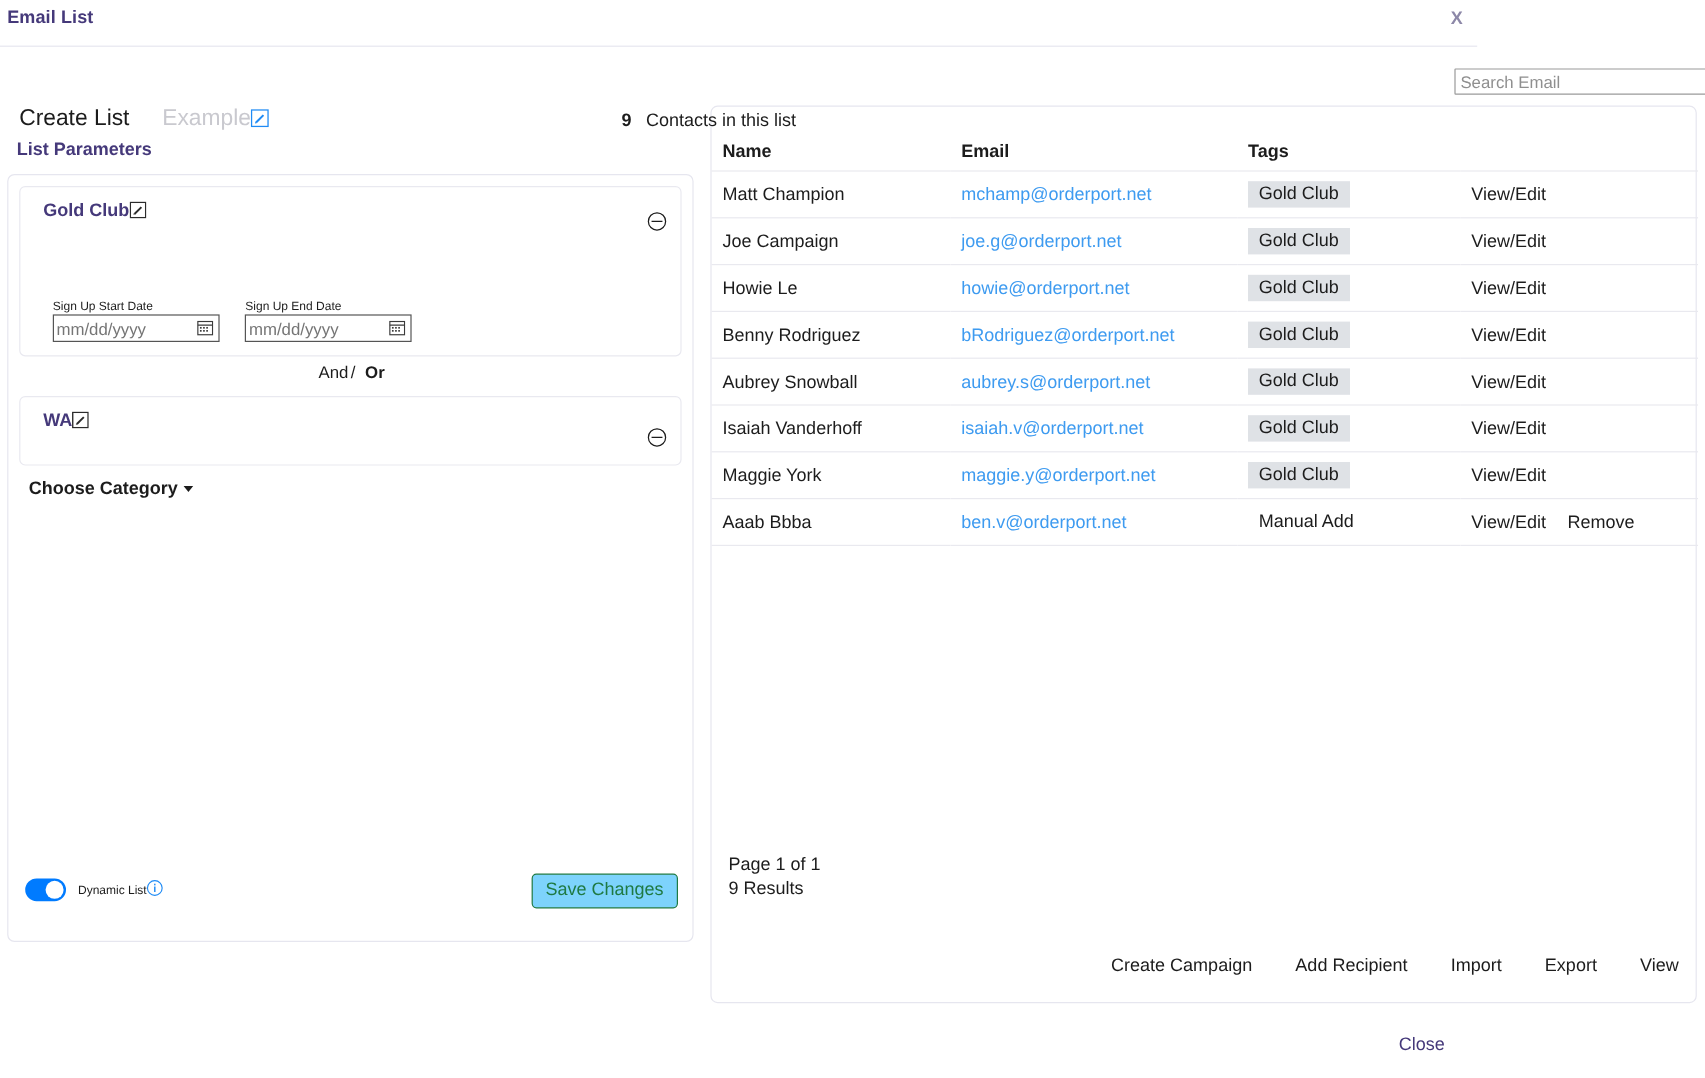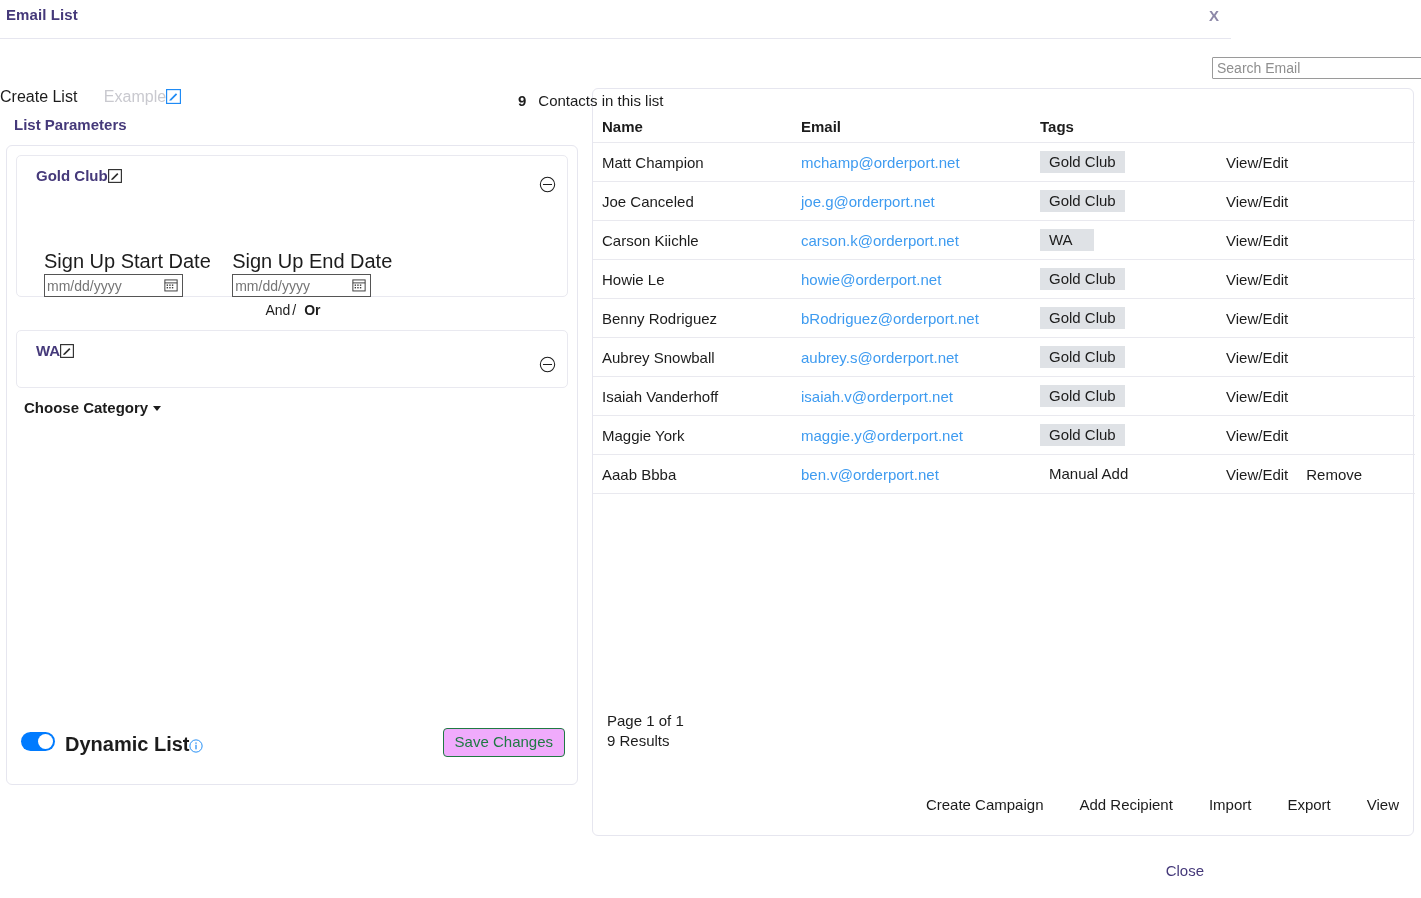--- a/index.html
+++ b/index.html
@@ -39,22 +39,22 @@
     font-size: 14px; color: #212529;
     padding: 1px 4px;
     outline: none;
   }
   .search-input::placeholder { color: #8f8f8f; opacity: 1; }
 
   
   .left-col { position: absolute; left: 0; top: 88px; width: 590px; }
 
   .create-row {
-    position: relative; height: 24px; padding-left: 0;
-    font-size: 16px; color: #1c1c1c; white-space: nowrap;
+    position: relative; height: 24px; padding-left: 16px;
+    font-size: 19px; color: #1c1c1c; white-space: nowrap;
   }
   .create-list-label { display: inline-block; }
   .example-name {
     display: inline-block; margin-left: 22px;
     color: #c9c9cf; cursor: pointer;
   }
   .edit-icon-blue { display: inline-block; vertical-align: -2px; margin-left: 0px; cursor: pointer; }
 
   .list-params-title {
     padding-left: 14px; margin-top: 4px;
@@ -107,21 +107,21 @@
     content: ""; position: absolute; left: 2px; top: 1px;
     width: 4px; height: 7px;
     border: solid #fff; border-width: 0 1.6px 1.6px 0;
     transform: rotate(42deg);
   }
   .chk-label { margin-right: 12px; }
   .chk-label:last-child { margin-right: 0; }
 
   .date-group { position: absolute; left: 27px; top: 94px; }
   .date-field { display: inline-block; margin-right: 17px; vertical-align: top; }
-  .date-label { font-size: 20px; color: #1c1c1c; display: block; margin-bottom: 1px; }
+  .date-label { font-size: 10px; color: #1c1c1c; display: block; margin-bottom: 1px; }
   .date-input {
     width: 139px; height: 23px;
     border: 1px solid #555; border-radius: 0;
     font-family: "Liberation Sans", sans-serif; font-size: 14px;
     color: #4a4a4a; padding: 0 2px; background: #fff; outline: none;
   }
   .date-input-wrap { position: relative; display: inline-block; }
   .cal-icon {
     position: absolute; right: 5px; top: 4px;
     width: 14px; height: 14px; pointer-events: none;
@@ -153,27 +153,27 @@
     position: absolute; left: 2px; top: 4px;
     width: 34px; height: 19px; border-radius: 10px;
     background: #007bff; cursor: pointer;
   }
   .toggle::after {
     content: ""; position: absolute; right: 2px; top: 2px;
     width: 15px; height: 15px; border-radius: 50%; background: #fff;
   }
   .dyn-label {
     position: absolute; left: 46px; top: 5px;
-    font-size: 20px; font-weight: bold; color: #1c1c1c; white-space: nowrap;
+    font-size: 10px; font-weight: normal; color: #1c1c1c; white-space: nowrap;
   }
   .info-icon { display: inline-block; vertical-align: -2px; cursor: pointer; }
   .save-btn {
     position: absolute; right: 0px; top: 0px;
     border: 1px solid #1f7a43; border-radius: 4px;
-    background: #f0abfc; color: #1f7a43;
+    background: #7dd3fc; color: #1f7a43;
     font-family: "Liberation Sans", sans-serif; font-size: 15px;
     padding: 5px 11px; cursor: pointer; line-height: 1.1;
   }
 
   
   .right-col {
     position: absolute; left: 592px; top: 88px;
     width: 822px; height: 748px;
     border: 1px solid #e6e6ef; border-radius: 6px;
     background: #fff;
@@ -375,29 +375,23 @@
       </tr>
     </thead>
     <tbody>
       <tr>
         <td>Matt Champion</td>
         <td><a class="email-link">mchamp@orderport.net</a></td>
         <td><span class="tag-pill">Gold Club</span></td>
         <td><span class="act-link">View/Edit</span></td>
       </tr>
       <tr>
-        <td>Joe Canceled</td>
+        <td>Joe Campaign</td>
         <td><a class="email-link">joe.g@orderport.net</a></td>
         <td><span class="tag-pill">Gold Club</span></td>
-        <td><span class="act-link">View/Edit</span></td>
-      </tr>
-      <tr>
-        <td>Carson Kiichle</td>
-        <td><a class="email-link">carson.k@orderport.net</a></td>
-        <td><span class="tag-pill">WA</span></td>
         <td><span class="act-link">View/Edit</span></td>
       </tr>
       <tr>
         <td>Howie Le</td>
         <td><a class="email-link">howie@orderport.net</a></td>
         <td><span class="tag-pill">Gold Club</span></td>
         <td><span class="act-link">View/Edit</span></td>
       </tr>
       <tr>
         <td>Benny Rodriguez</td>

